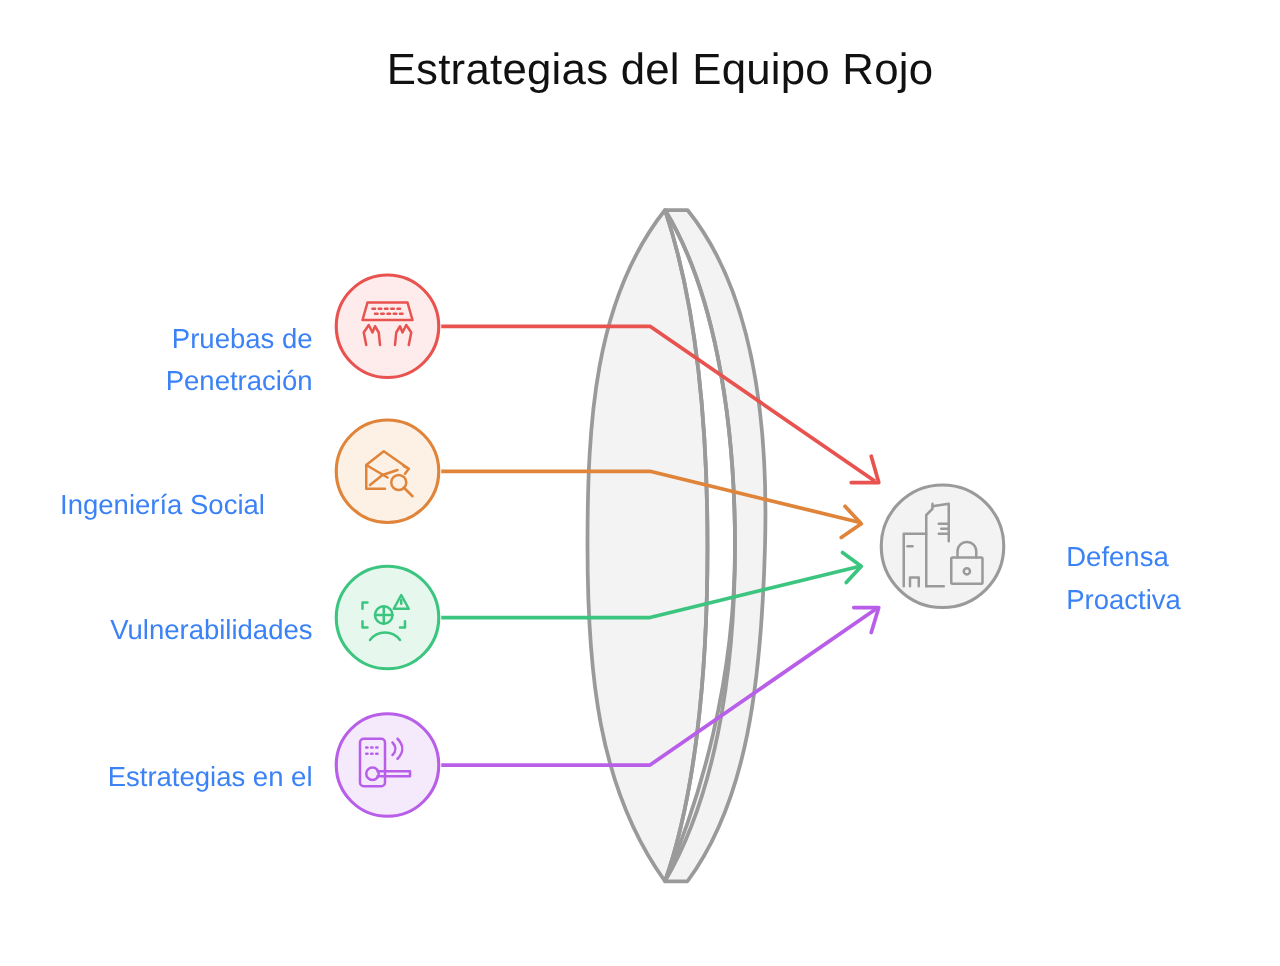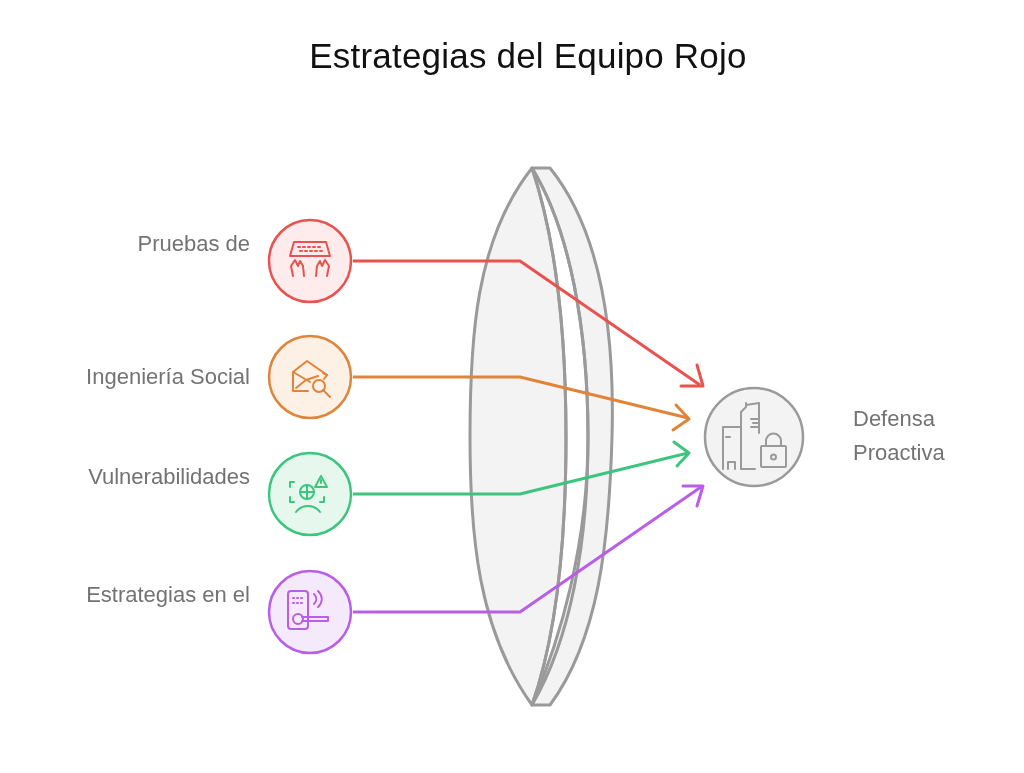--- a/index.html
+++ b/index.html
@@ -1,19 +1,19 @@
 <!DOCTYPE html>
 <html><head>
   <meta charset="utf-8">
   <style>
     html, body { margin: 0; padding: 0; background: #ffffff; }
     body { width: 1024px; height: 773px; position: relative; overflow: hidden; font-family: "Liberation Sans", sans-serif; }
     .title { position: absolute; left: 0; top: 36px; width: 1024px; text-align: center; font-size: 35px; color: #111111; font-family: "Liberation Sans", sans-serif; letter-spacing: 0.2px; margin-left: 16px; }
     svg.canvas { position: absolute; left: 0; top: 0; }
-    .label { position: absolute; font-size: 22px; line-height: 34px; color: #737373; font-family: "Liberation Sans", sans-serif; }
+    .label { position: absolute; font-size: 22px; line-height: 34px; color: #3b82f6; font-family: "Liberation Sans", sans-serif; margin-top: 27px; }
     .label.left { text-align: right; width: 240px; }
     .label.right { text-align: left; width: 200px; }
   </style>
 </head>
 <body>
 
 <div class="title">Estrategias del Equipo Rojo</div>
 
 <svg class="canvas" width="1024" height="773" viewBox="0 0 1024 773">
 
@@ -97,22 +97,23 @@
       <path d="M 741 469 L 755 469"></path>
       <rect x="761" y="446" width="25" height="21" rx="1"></rect>
       <path d="M 766 446 v-5 a 7.5 7.5 0 0 1 15 0 v5"></path>
       <circle cx="773.5" cy="457" r="2.5"></circle>
     </g>
   </g>
 </svg>
 
 <div class="label left" style="left:10px; top:227px;">
   <div>Pruebas de</div>
+  <div>Penetración</div>
 </div>
-<div class="label left" style="left:10px; top:360px;">
+<div class="label left" style="left:10px; top:360px;text-align:center;">
   <div>Ingeniería Social</div>
 </div>
 <div class="label left" style="left:10px; top:460px;">
   <div>Vulnerabilidades</div>
 </div>
 <div class="label left" style="left:10px; top:578px;">
   <div>Estrategias en el</div>
 </div>
 
 <div class="label right" style="left:853px; top:402px;">

